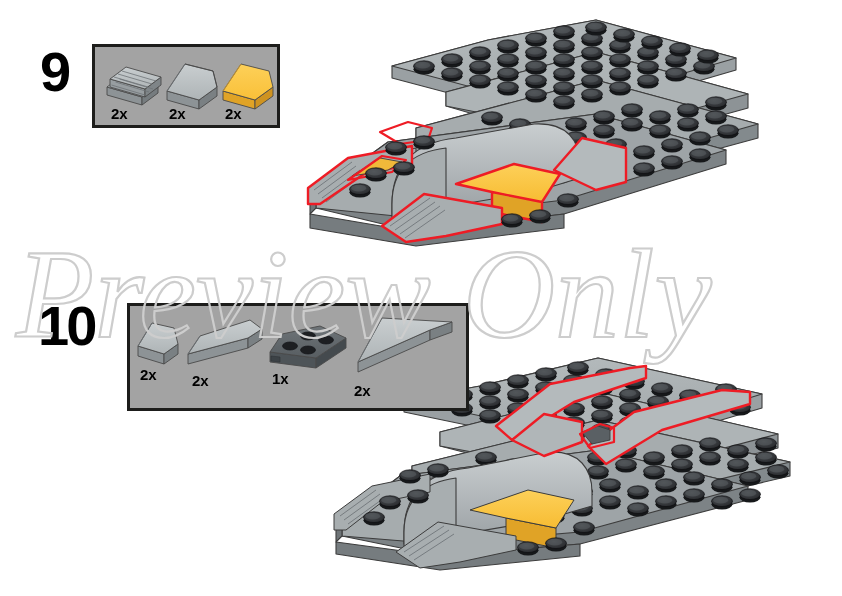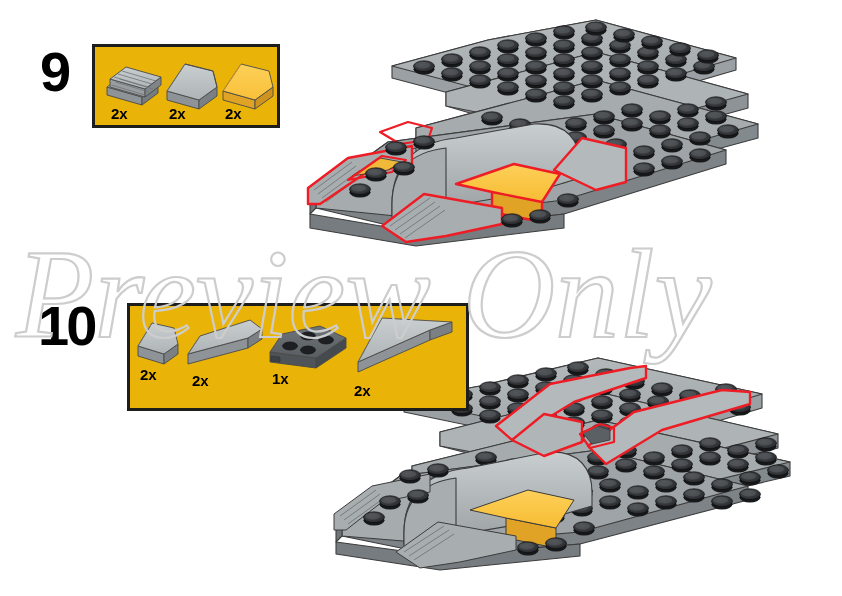--- a/index.html
+++ b/index.html
@@ -39,21 +39,21 @@
     color: #000000;
     line-height: 1;
     z-index: 30;
   }
   #step-num-9 { left: 40px; top: 44px; font-size: 56px; letter-spacing: -2px; }
   #step-num-10 { left: 38px; top: 298px; font-size: 56px; letter-spacing: -3px; }
 
   
   .callout {
     position: absolute;
-    background: #eab308;
+    background: #a3a3a3;
     border: 3px solid #1d1d1b;
     box-sizing: border-box;
     z-index: 20;
   }
   #callout-9 { left: 92px; top: 44px; width: 188px; height: 84px; }
   #callout-10 { left: 127px; top: 303px; width: 342px; height: 108px; }
   .callout svg { position: absolute; left: 0; top: 0; }
 
   .qty {
     font-family: "Liberation Sans", sans-serif;

